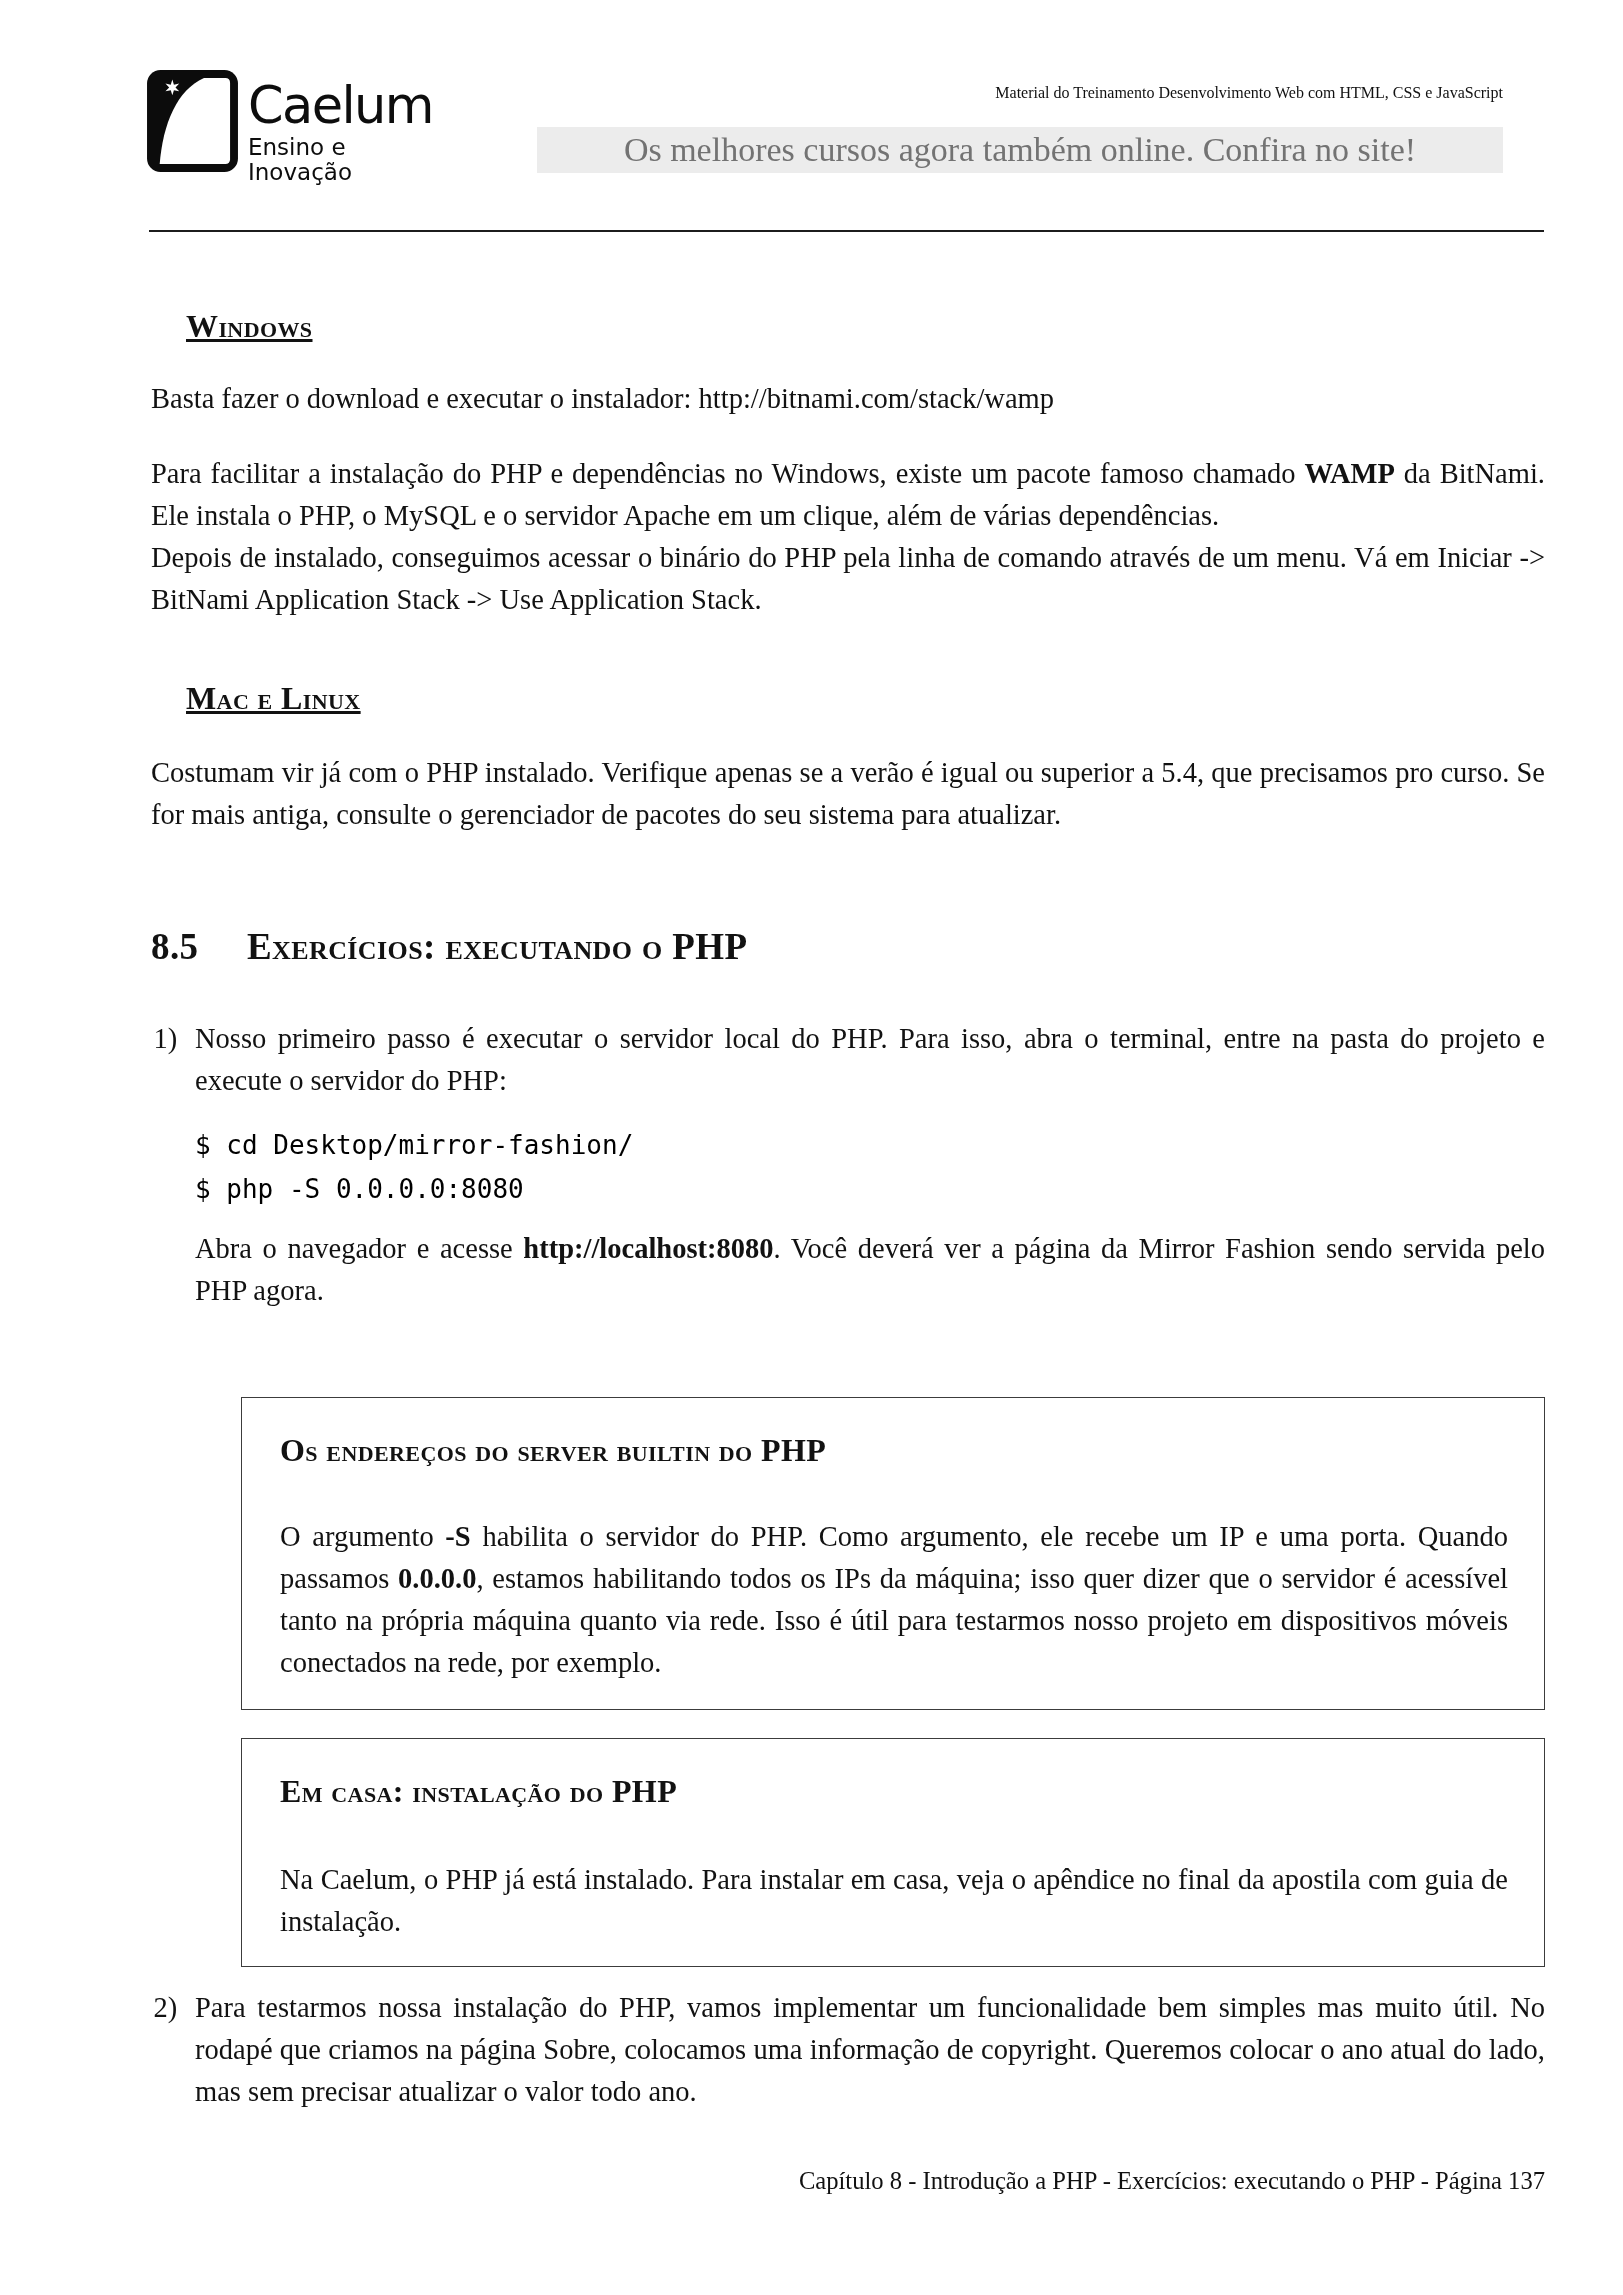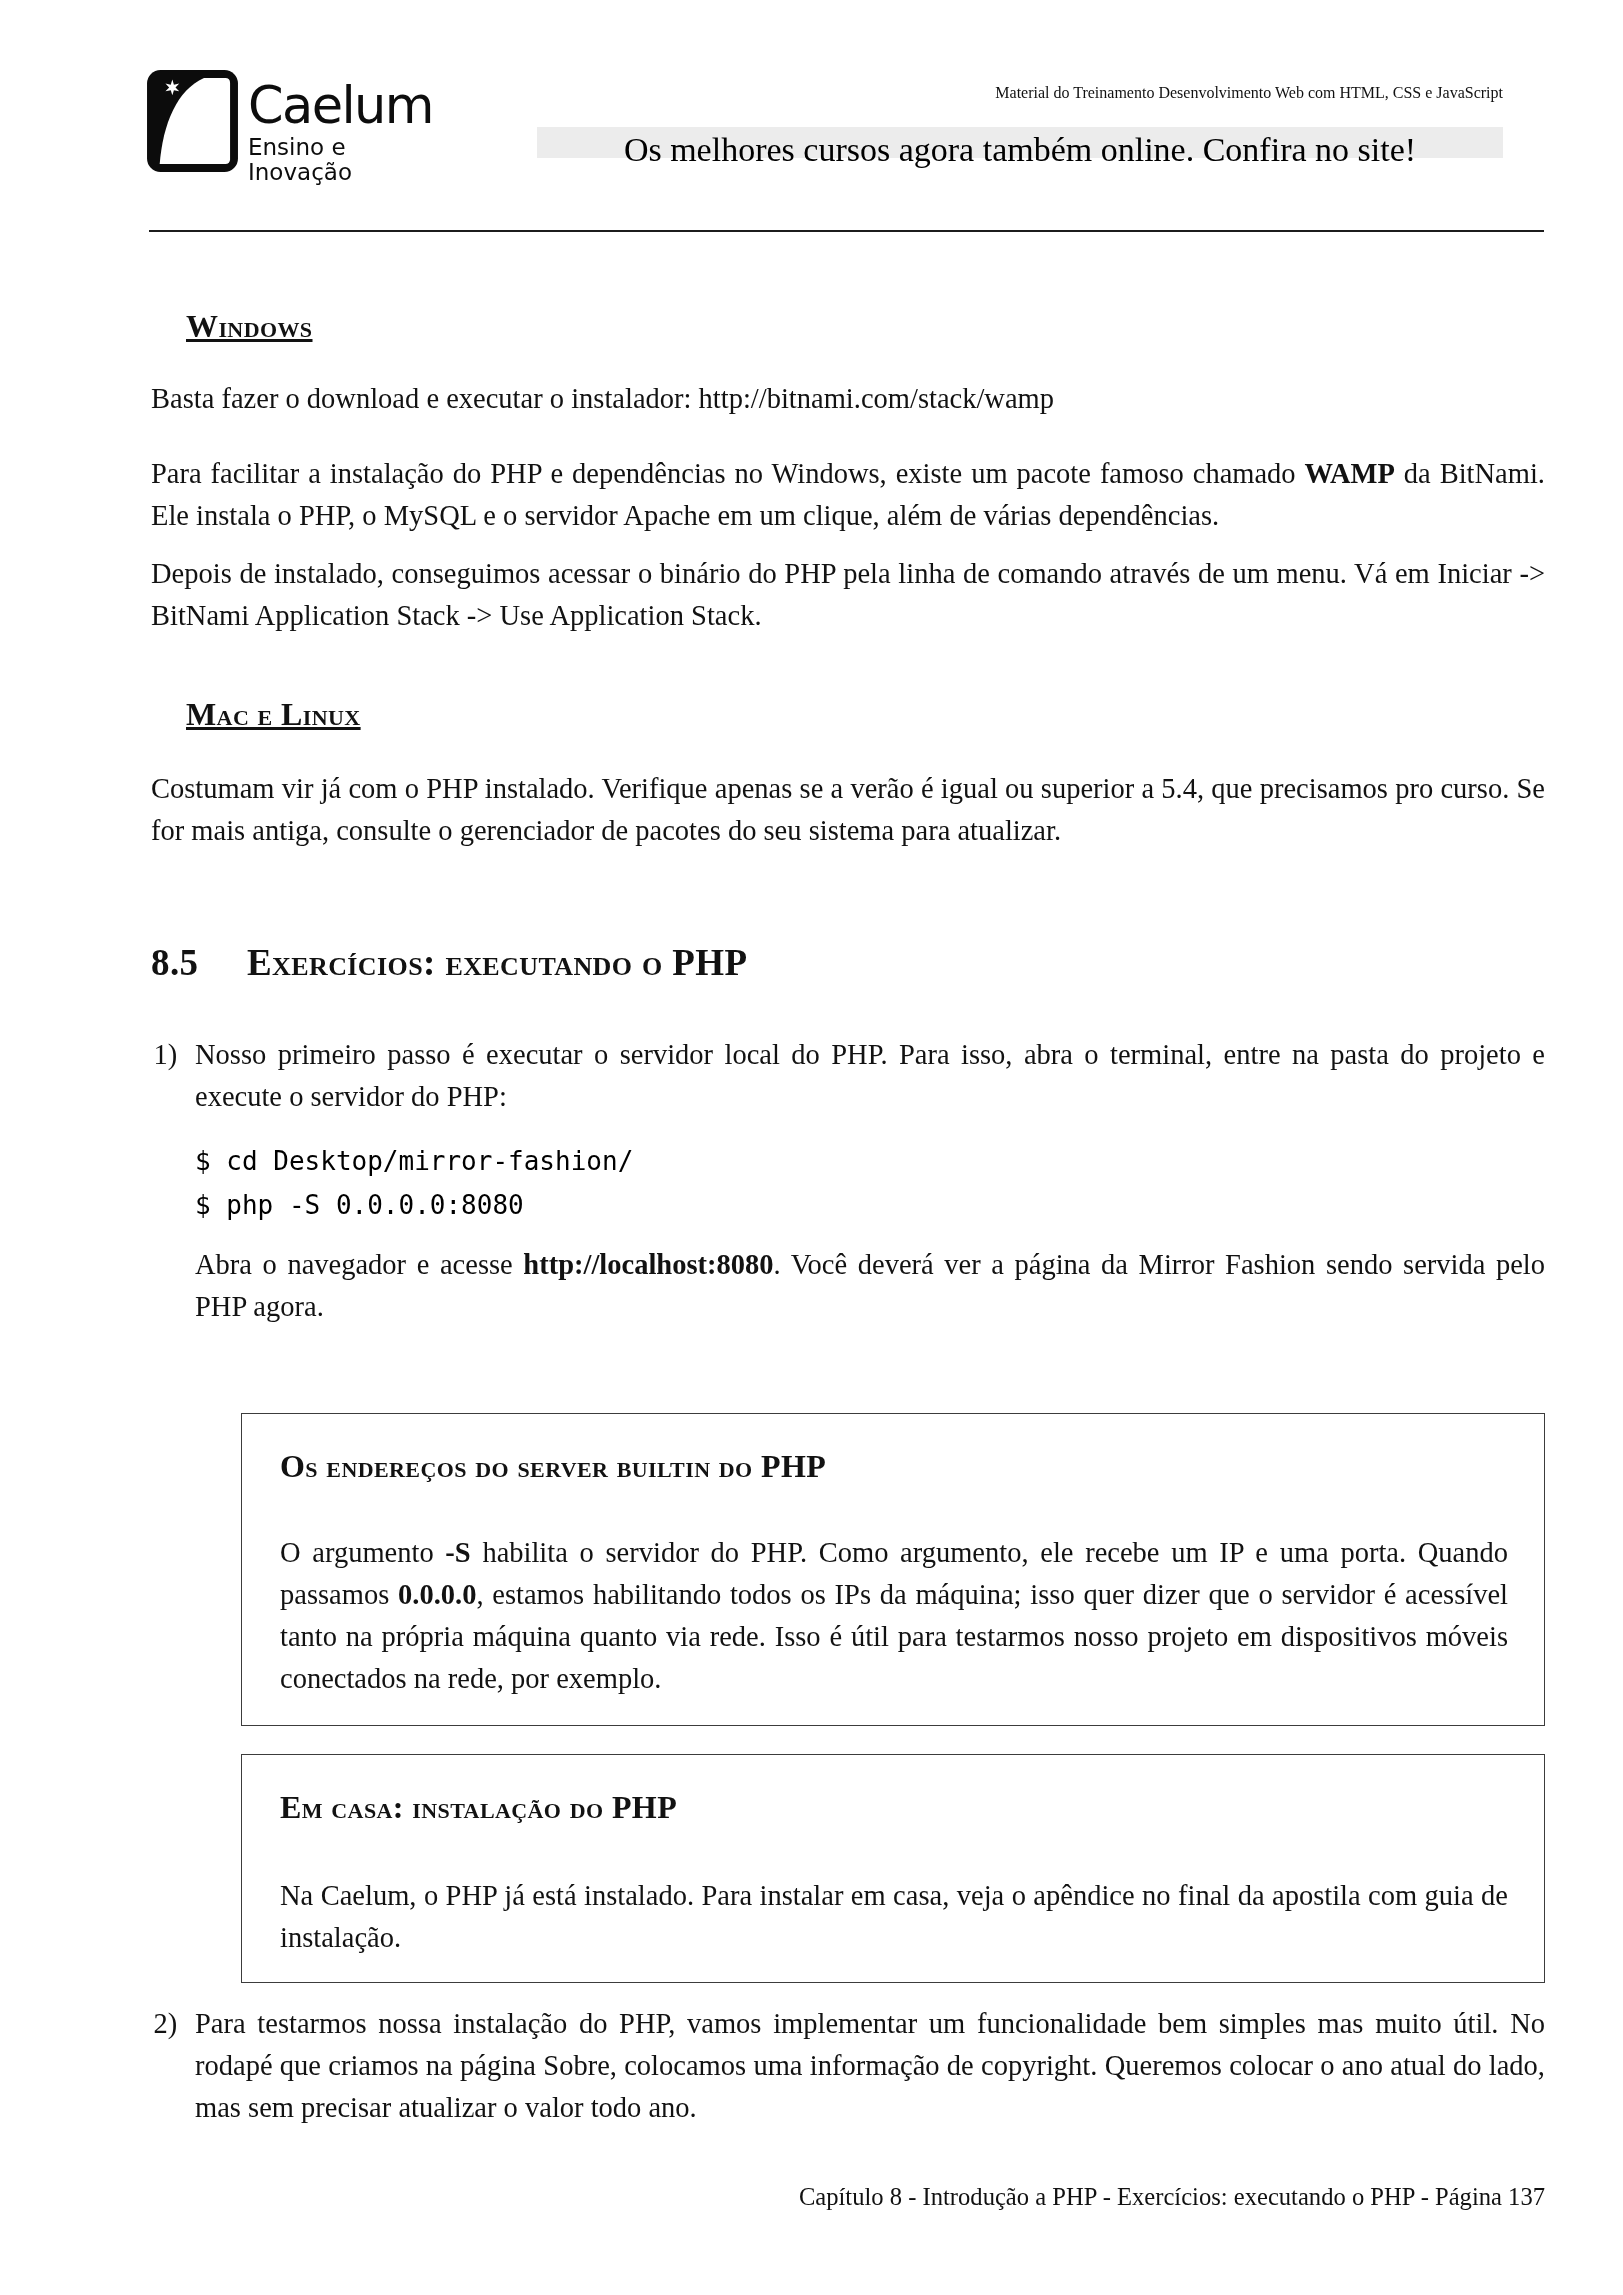--- a/index.html
+++ b/index.html
@@ -9,34 +9,34 @@
 
   
   .logo{position:absolute;left:147px;top:70px;display:flex;align-items:flex-start;}
   .logo-icon{width:91px;height:102px;display:block;}
   .logo-text{position:absolute;left:101px;top:9.5px;font-family:"DejaVu Sans",sans-serif;}
   .brand{font-size:51px;line-height:52px;letter-spacing:-1.6px;color:#0d0d0d;}
   .tagline{font-size:23px;line-height:25px;margin-top:3.2px;letter-spacing:0px;color:#0d0d0d;}
 
   .material-line{position:absolute;top:79px;right:120px;font-size:16px;line-height:28.5px;
                  color:#111;white-space:nowrap;}
-  .banner{position:absolute;left:537px;right:120px;top:127px;height:31px;background:#ececec;
-          font-size:34px;line-height:45px;text-align:center;color:#000000;white-space:nowrap;}
+  .banner{position:absolute;left:537px;right:120px;top:127px;height:46px;background:#ececec;
+          font-size:34px;line-height:45px;text-align:center;color:#737373;white-space:nowrap;}
   .rule{position:absolute;left:149px;right:79px;top:230px;height:2.4px;background:#1c1c1c;}
 
   
   main{position:relative;padding:232px 78px 0 151px;}
   p{margin:0;font-size:28.5px;line-height:42px;text-align:justify;}
   b{font-weight:bold;}
   .subheading{margin:0 0 0 35px;font-size:32px;line-height:41px;font-weight:bold;
               font-variant:small-caps;letter-spacing:0.4px;text-decoration:underline;}
   #h-windows{margin-top:74px;}
   #p-win1{margin-top:33px;}
   #p-win2{margin-top:31px;}
-  #p-win3{margin-top:16px;}
+  #p-win3{}
   #h-mac{margin-top:57px;}
   #p-mac1{margin-top:33px;}
 
   .section-heading{margin:86px 0 0 0;font-size:37px;line-height:49px;font-weight:bold;
                    font-variant:small-caps;letter-spacing:0.4px;}
   .sec-num{display:inline-block;min-width:96px;font-variant:normal;}
 
   .list-item{position:relative;padding-left:44px;}
   #item1{margin-top:47px;}
   #item2{margin-top:20px;}

